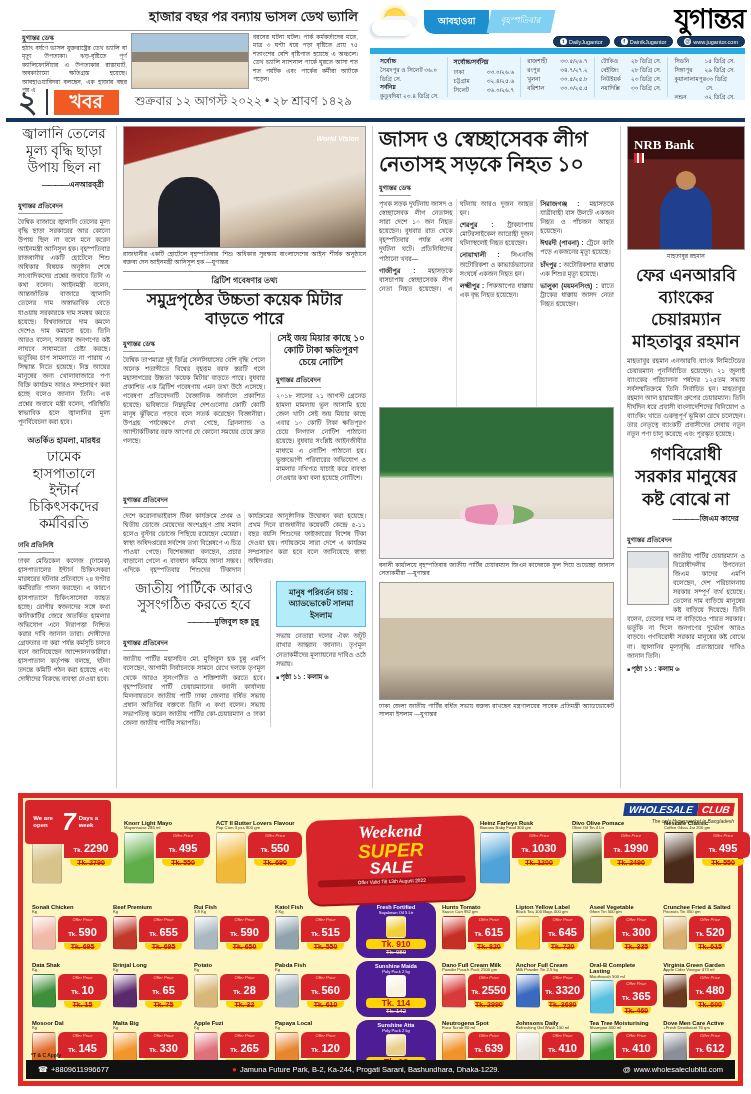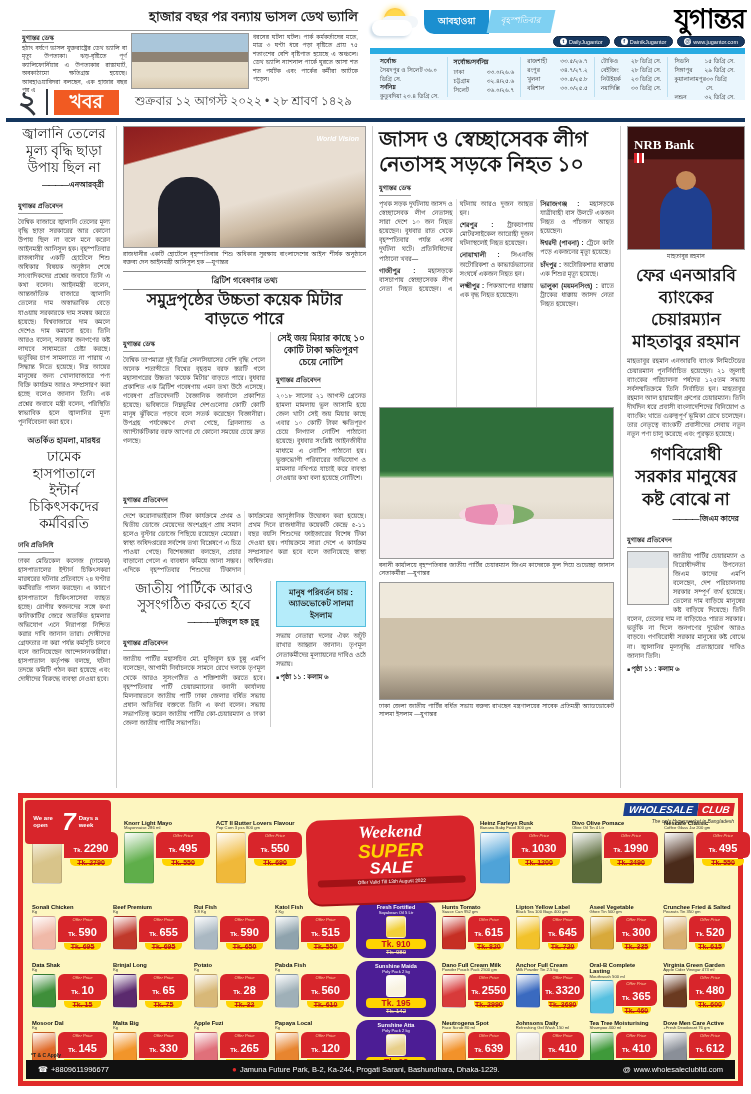--- a/index.html
+++ b/index.html
@@ -609,21 +609,21 @@
             <div class="sname">Fresh Fortified</div>
             <div class="ssub">Soyabean Oil 5 Ltr</div>
             <span class="simg" style="background: linear-gradient(160deg, rgb(255, 255, 255) 0%, rgb(242, 208, 58) 60%);"></span>
             <div class="soffer">Tk. 910</div>
             <div class="sold">Tk. 980</div>
           </div>
           <div class="strip-cell">
             <div class="sname">Sunshine Maida</div>
             <div class="ssub">Poly Pack 2 kg</div>
             <span class="simg" style="background: linear-gradient(160deg, rgb(255, 255, 255) 0%, rgb(248, 242, 224) 60%);"></span>
-            <div class="soffer">Tk. 195</div>
+            <div class="soffer">Tk. 114</div>
             <div class="sold">Tk. 142</div>
           </div>
           <div class="strip-cell">
             <div class="sname">Sunshine Atta</div>
             <div class="ssub">Poly Pack 2 kg</div>
             <span class="simg" style="background: linear-gradient(160deg, rgb(255, 255, 255) 0%, rgb(232, 207, 138) 60%);"></span>
             <div class="soffer">Tk. 98</div>
             <div class="sold">Tk. 108</div>
           </div>
         </div>

